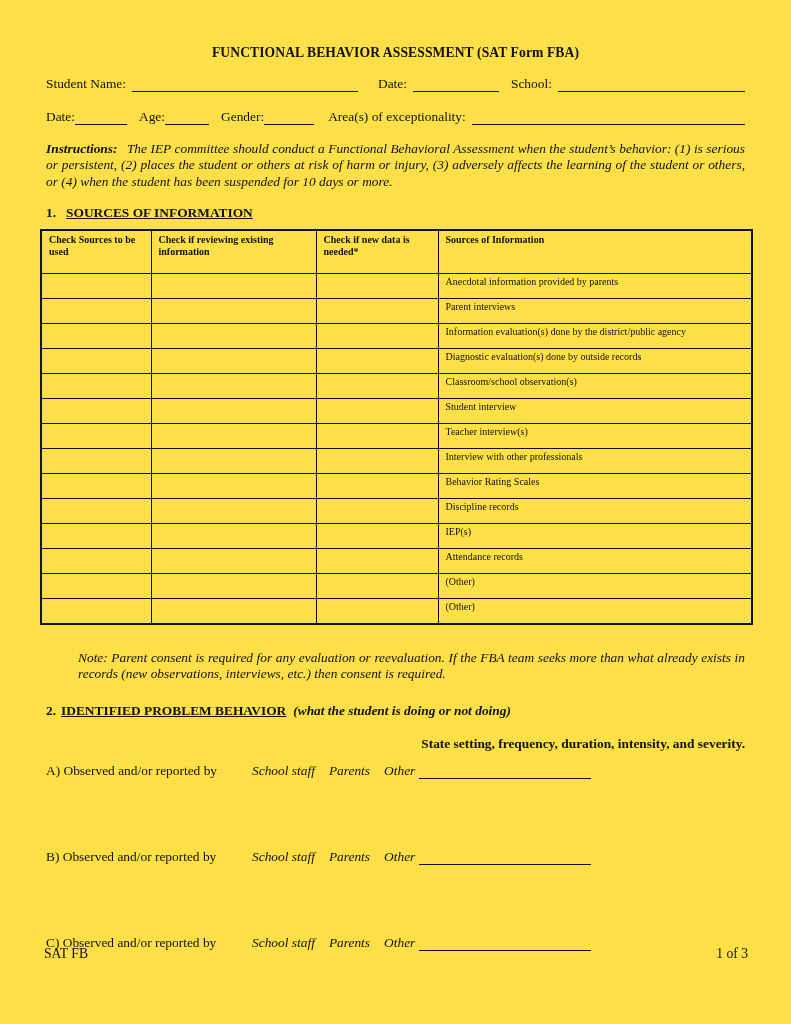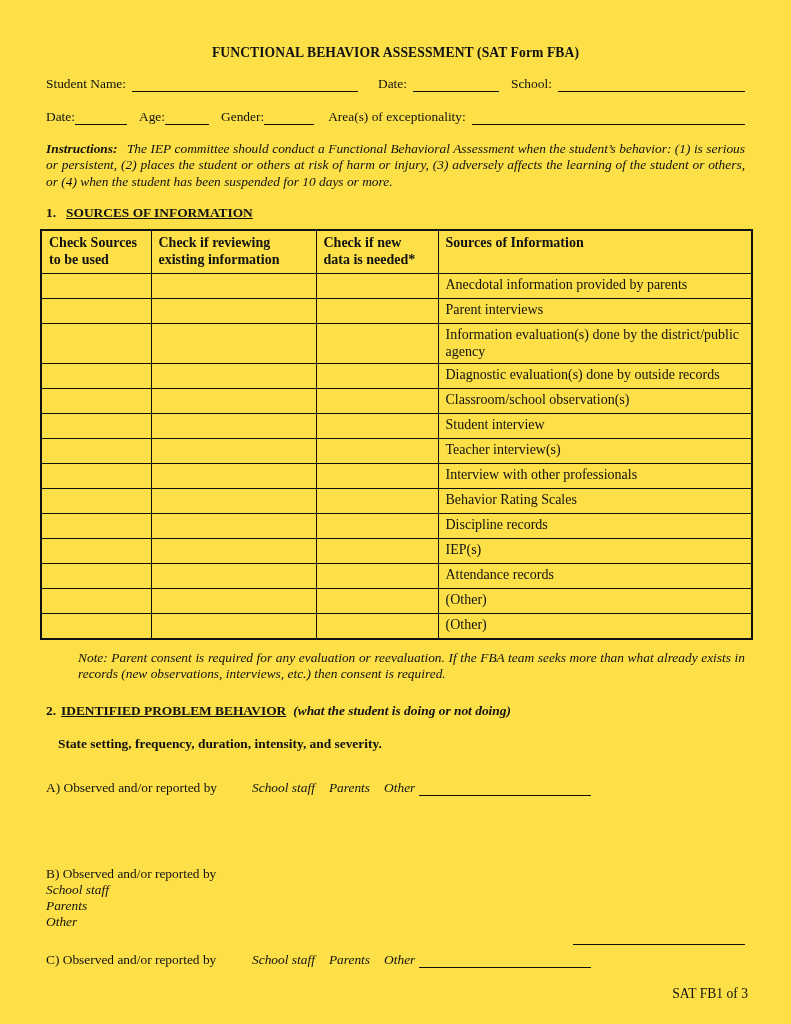--- a/index.html
+++ b/index.html
@@ -54,56 +54,56 @@
     position: absolute;
     top: 229px;
     left: 40px;
     width: 711px;
     border-collapse: collapse;
     table-layout: fixed;
     border: 2px solid #111;
   }
   .sources-table th, .sources-table td {
     border: 1px solid #111;
-    font-size: 14px;
+    font-size: 10px;
     vertical-align: top;
     text-align: left;
     padding: 2px 7px 3px 7px;
     line-height: 1.22;
     overflow: hidden;
   }
   .sources-table th { font-weight: bold; height: 36px; padding-top: 3px; }
   .sources-table td { height: 19px; }
 
   .note {
     top: 650px;
     font-style: italic;
     text-align: justify;
     line-height: 1.23;
     margin-left: 32px;
   }
   .h2 { top: 703px; }
   .h2 .num { font-weight: bold; margin-right: 5px; }
   .h2 .suffix { margin-left: 7px; }
-  .subhead { top: 736px; left: 58px; font-weight: bold; }
-
-  .observed { align-items: flex-start; margin-top: 17px; }
+  .subhead { top: 736px; left: 58px; font-weight: bold; text-align: right; }
+
+  .observed { align-items: center; }
   .observed .obs-label { width: 184px; margin-right: 22px; }
   .observed .opt { font-style: italic; }
   .observed .opt-blank { width: 172px; margin-left: 4px; }
   .rowA { top: 763px; }
-  .rowB { top: 849px; flex-direction: column; }
+  .rowB { top: 849px; }
   .rowC { top: 935px; }
 
   .footer {
-    top: 986px;
+    top: 946px;
     left: 44px;
     right: 43px;
     display: flex;
-    justify-content: flex-end;
+    justify-content: space-between;
     font-size: 13.6px;
   }
 </style>
 </head>
 <body>
 
 <div class="page">
 
   <div class="abs title">FUNCTIONAL BEHAVIOR ASSESSMENT (SAT Form FBA)</div>
 

